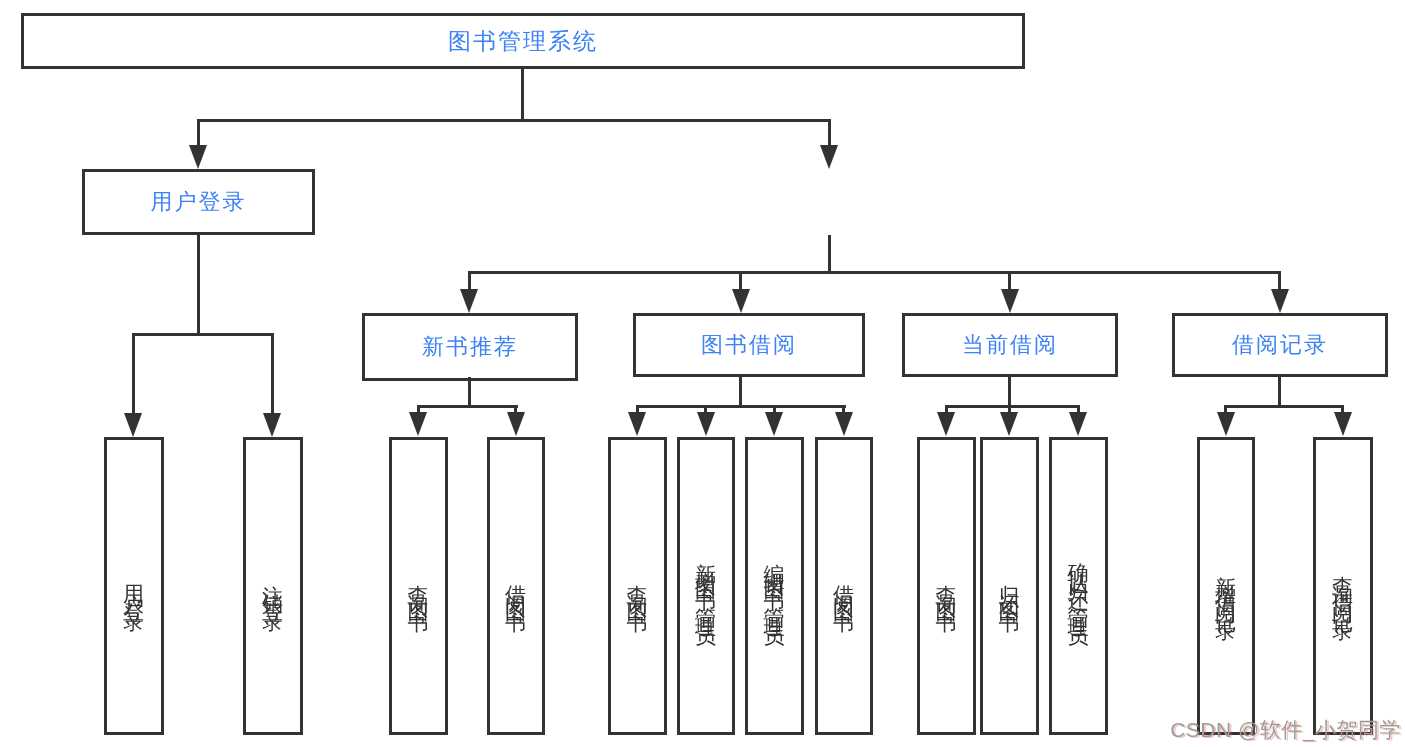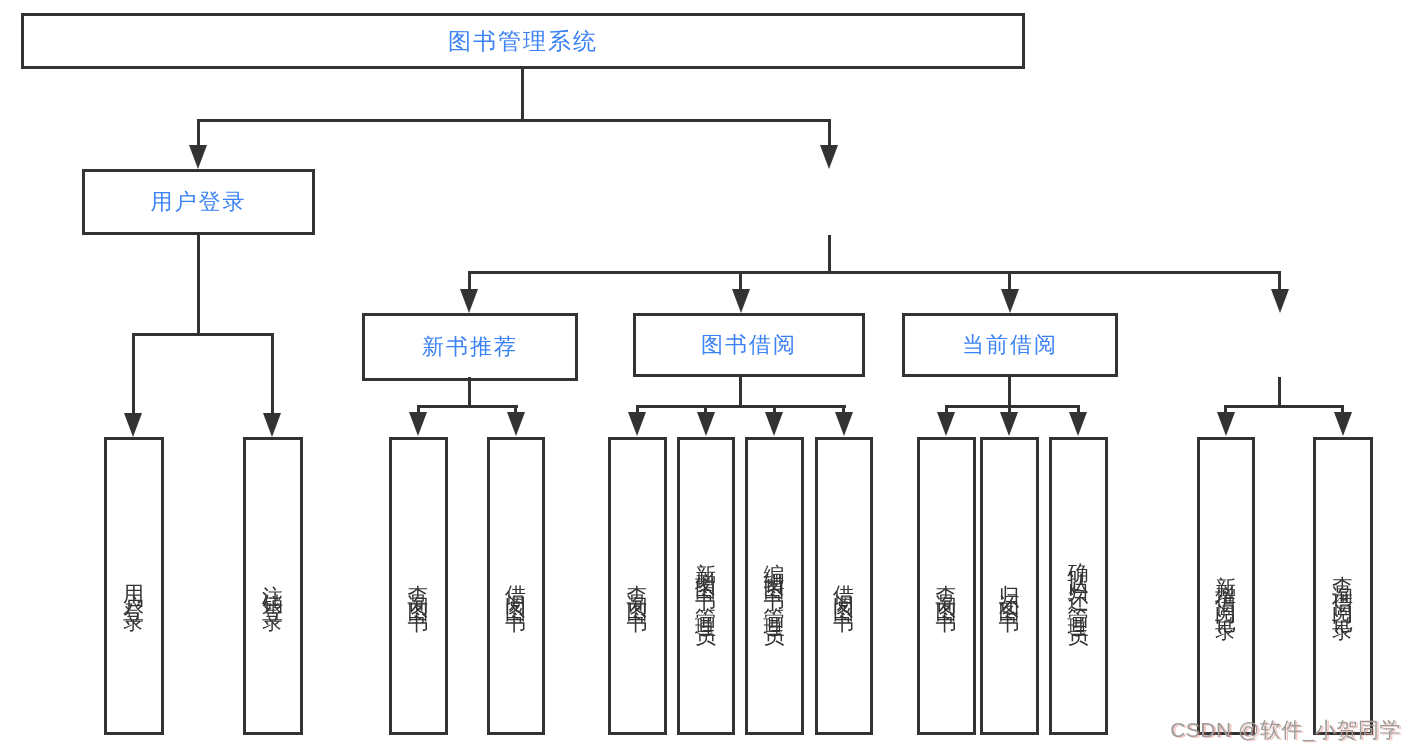--- a/index.html
+++ b/index.html
@@ -97,20 +97,23 @@
 
   <div class="box" style="left:362px; top:313px; width:216px; height:68px;">
     <span class="hlabel">新书推荐</span>
   </div>
   <div class="box" style="left:633px; top:313px; width:232px; height:64px;">
     <span class="hlabel">图书借阅</span>
   </div>
   <div class="box" style="left:902px; top:313px; width:216px; height:64px;">
     <span class="hlabel">当前借阅</span>
   </div>
+  <div class="box" style="left:1172px; top:313px; width:216px; height:64px;">
+    <span class="hlabel">借阅记录</span>
+  </div>
 
   <div class="line" style="left:468px; top:377px; width:3px; height:30px;"></div>
   <div class="line" style="left:417px; top:405px; width:101px; height:3px;"></div>
   <div class="line" style="left:417px; top:405px; width:3px; height:9px;"></div>
   <div class="line" style="left:514px; top:405px; width:3px; height:9px;"></div>
   <div class="arrow" style="left:409px; top:412px;"></div>
   <div class="arrow" style="left:507px; top:412px;"></div>
 
   <div class="line" style="left:739px; top:377px; width:3px; height:30px;"></div>
   <div class="line" style="left:636px; top:405px; width:210px; height:3px;"></div>

